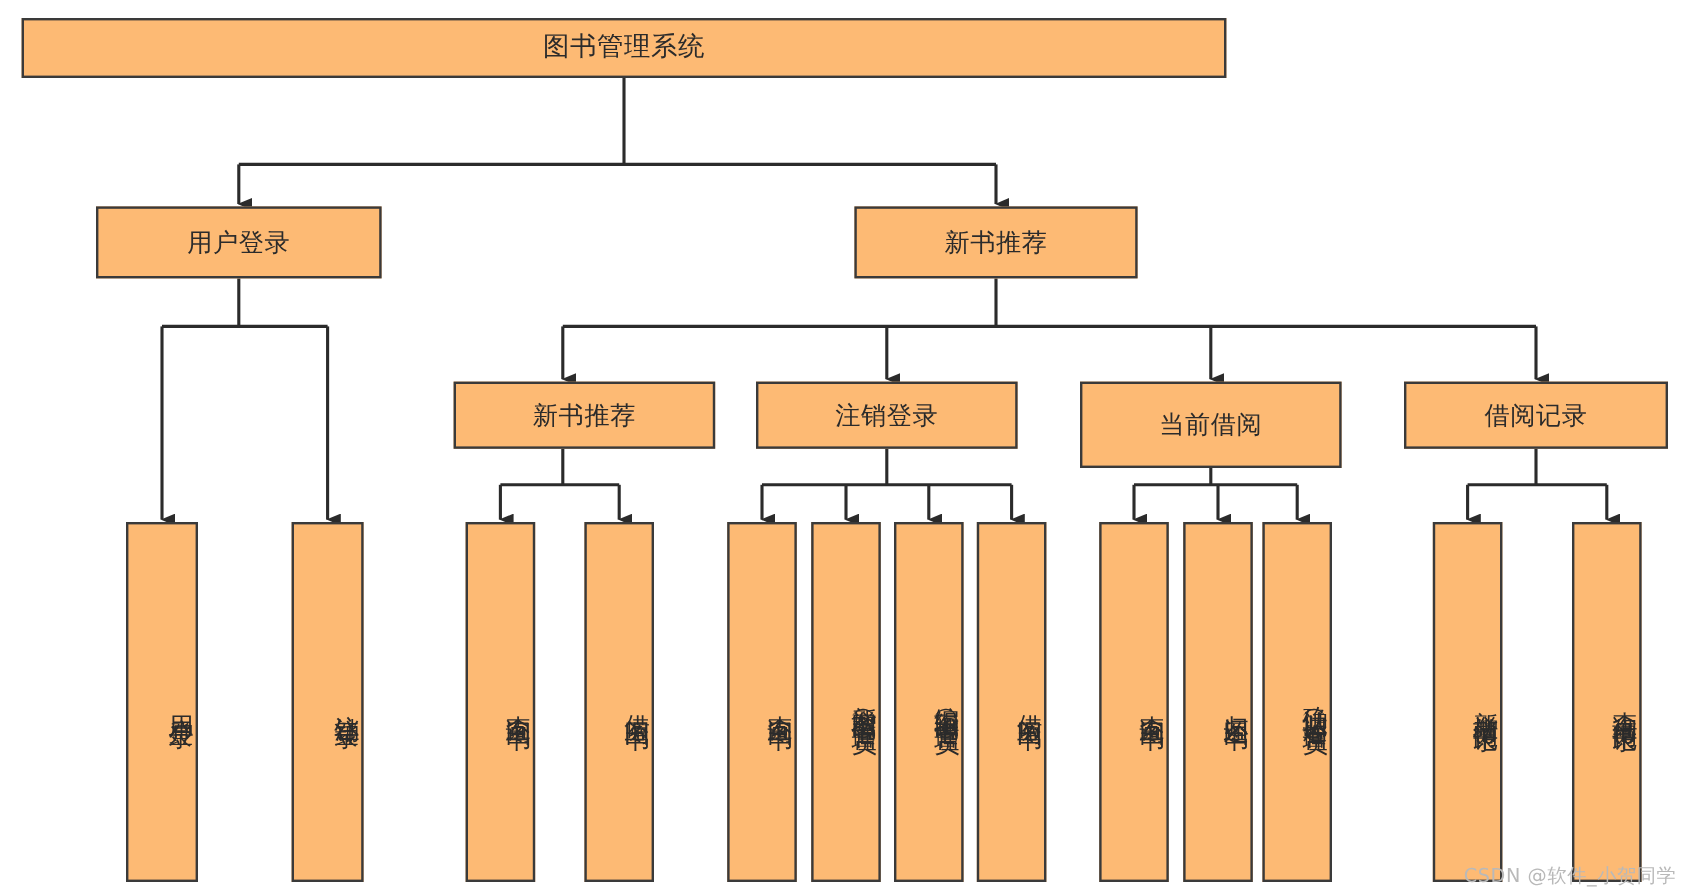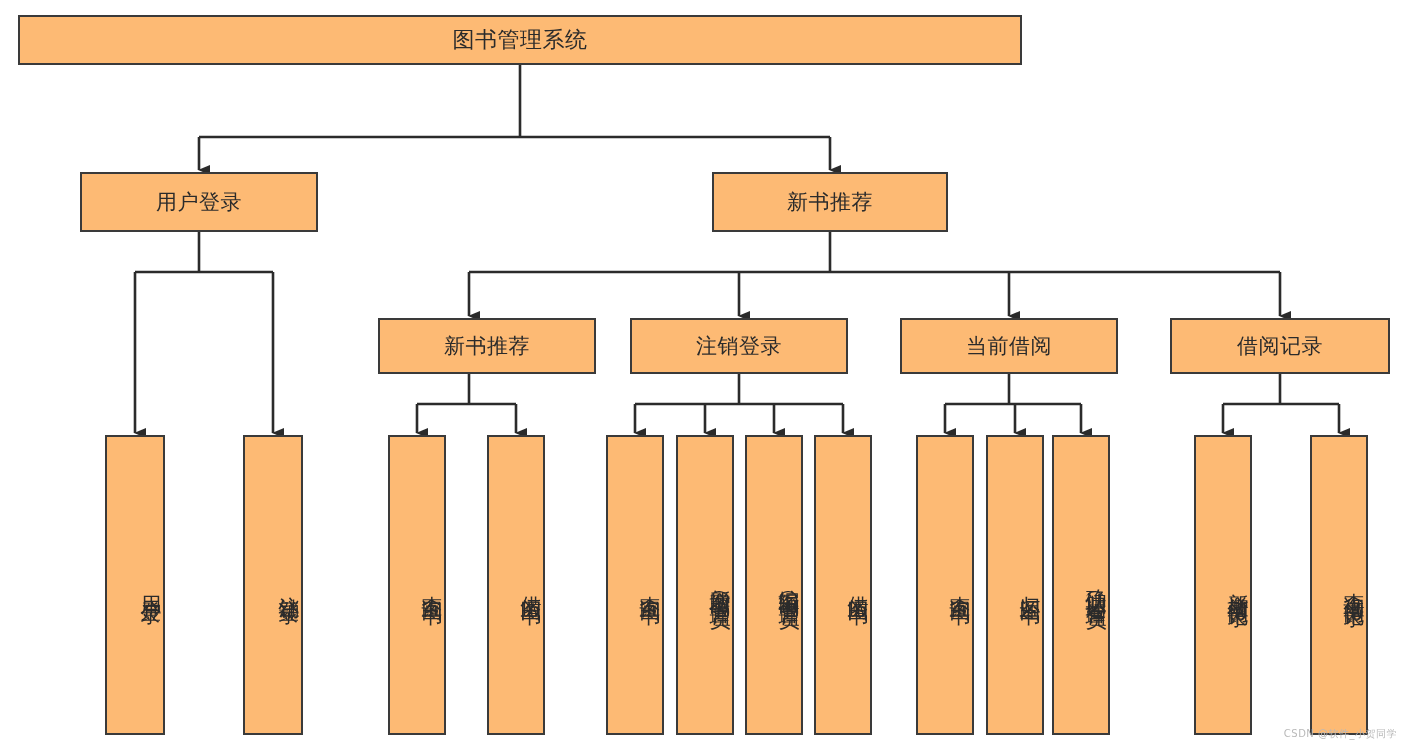--- a/index.html
+++ b/index.html
@@ -59,21 +59,21 @@
     text-orientation: upright;
     white-space: nowrap;
   }
   .node.root {
     font-size: 22px;
   }
   #watermark {
     position: absolute;
     right: 8px;
     bottom: 6px;
-    font-size: 10px;
+    font-size: 16px;
     color: #b9b9b9;
     letter-spacing: 0.5px;
     white-space: nowrap;
     font-family: "DejaVu Sans", "Liberation Sans", sans-serif;
   }
 </style>
 </head>
 <body>
 
 <div id="canvas">
@@ -132,21 +132,21 @@
       </div>
       <div class="node horiz" style="left: 712px; top: 172px; width: 236px; height: 60px;">
         <span class="hlabel">新书推荐</span>
       </div>
       <div class="node horiz" style="left: 378px; top: 318px; width: 218px; height: 56px;">
         <span class="hlabel">新书推荐</span>
       </div>
       <div class="node horiz" style="left: 630px; top: 318px; width: 218px; height: 56px;">
         <span class="hlabel">注销登录</span>
       </div>
-      <div class="node horiz" style="left: 900px; top: 318px; width: 218px; height: 56px;">
+      <div class="node horiz" style="left: 900px; top: 318px; width: 218px; height: 72px;">
         <span class="hlabel">当前借阅</span>
       </div>
       <div class="node horiz" style="left: 1170px; top: 318px; width: 220px; height: 56px;">
         <span class="hlabel">借阅记录</span>
       </div>
       <div class="node vert" style="left: 105px; top: 435px; width: 60px; height: 300px;">
         <span class="vlabel">用户登录</span>
       </div>
       <div class="node vert" style="left: 243px; top: 435px; width: 60px; height: 300px;">
         <span class="vlabel">注销登录</span>

